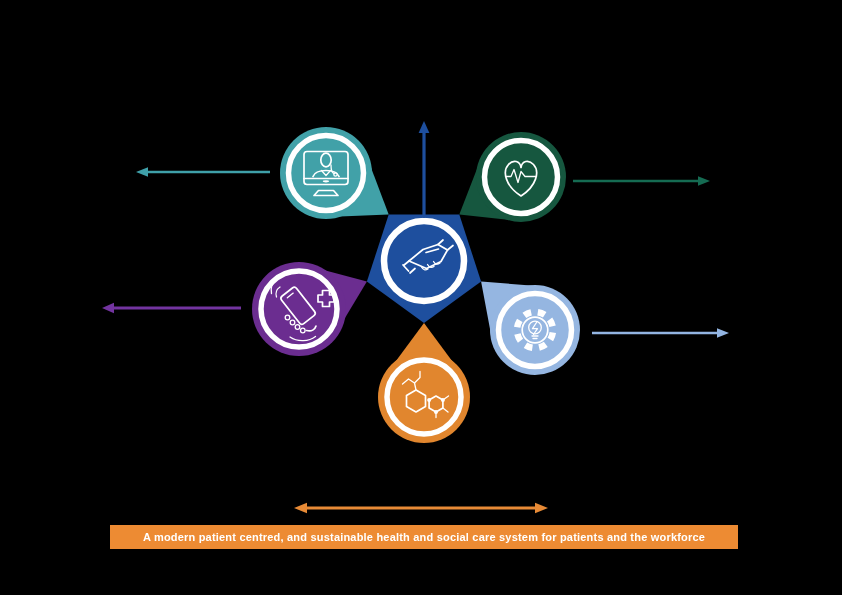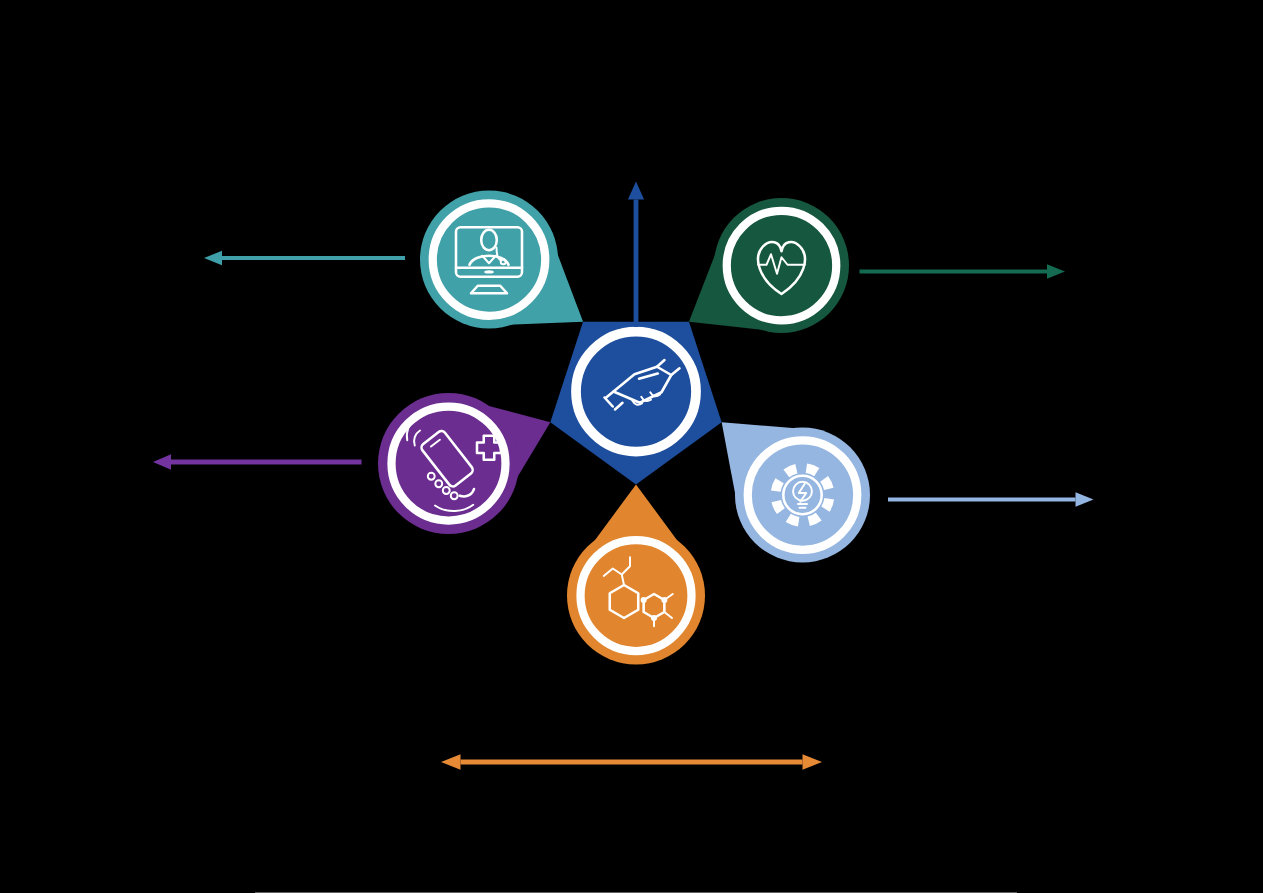--- a/index.html
+++ b/index.html
@@ -154,14 +154,17 @@
     <polygon points="424,121 418.6,133 429.4,133" fill="currentColor"></polygon>
   </g>
   <g color="#E78A36">
     <line x1="307" y1="508" x2="535" y2="508" stroke="currentColor" stroke-width="3.2"></line>
     <polygon points="294,508 307,502.8 307,513.2" fill="currentColor"></polygon>
     <polygon points="548,508 535,502.8 535,513.2" fill="currentColor"></polygon>
   </g>
 
 </svg>
 
+<div class="banner" style="background-color: rgb(237, 139, 51);">
+  <span style="color: rgb(255, 255, 255);">A modern patient centred, and sustainable health and social care system for patients and the workforce</span>
+</div>
 
 </div>
 
 </body></html>

